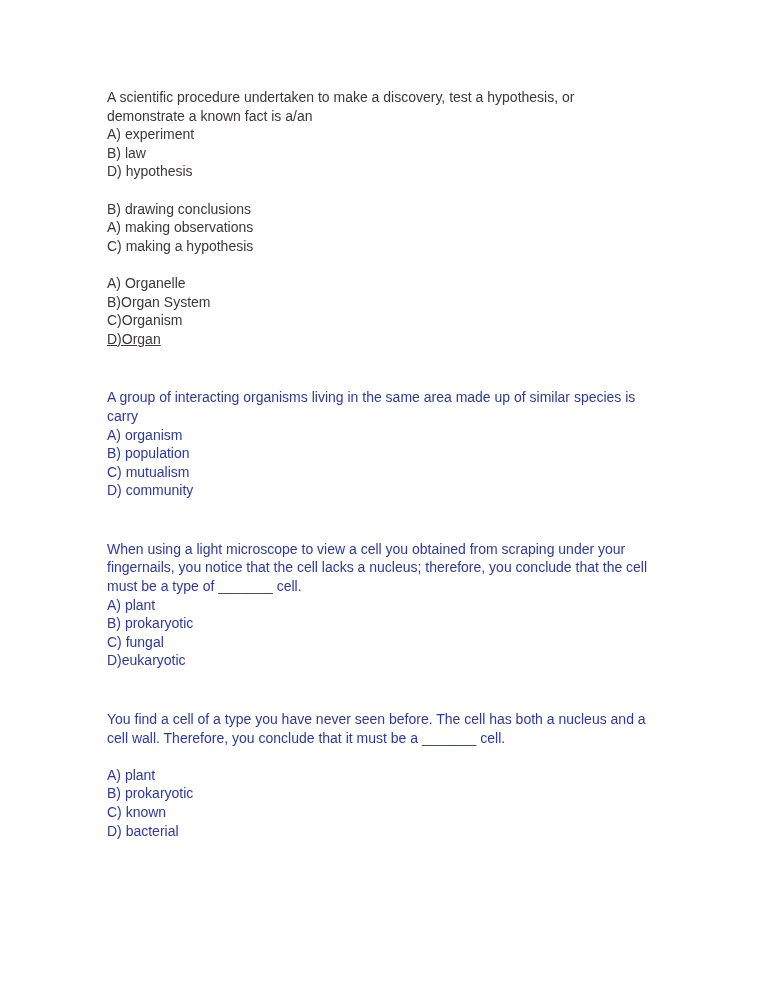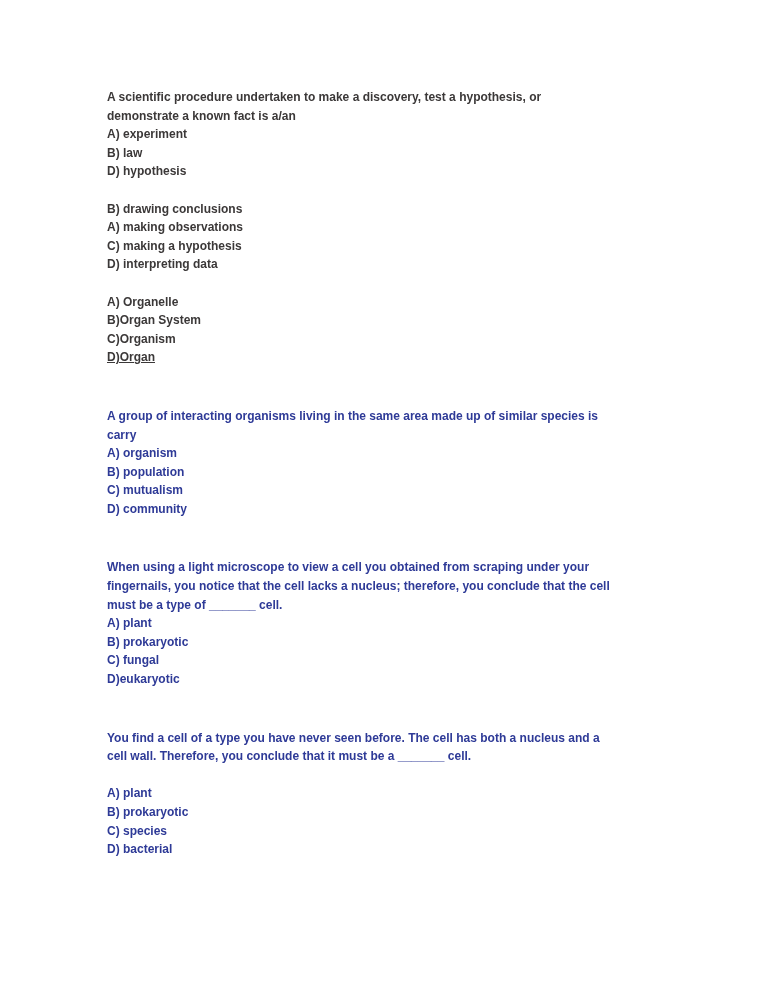--- a/index.html
+++ b/index.html
@@ -9,22 +9,22 @@
   }
   .page {
     position: relative;
     width: 768px;
     height: 994px;
     box-sizing: border-box;
     background: var(--page-bg, #ffffff);
     padding: 88px 90px 0 107px;
     overflow: hidden;
     font-family: "Liberation Sans", sans-serif;
-    font-weight: bold;
-    font-size: 12px;
+    font-weight: normal;
+    font-size: 14px;
     line-height: 18.6px;
   }
   .doc-body {
     display: block;
   }
   .question-block {
     margin-bottom: 18.6px;
   }
   .question-block.extra-top {
     margin-top: 18.6px;
@@ -56,21 +56,20 @@
         <div class="stem-line">A scientific procedure undertaken to make a discovery, test a hypothesis, or</div>
         <div class="stem-line">demonstrate a known fact is a/an</div>
         <div class="answer-option">A) experiment</div>
         <div class="answer-option">B) law</div>
         <div class="answer-option">D) hypothesis</div>
       </div>
       <div class="question-block color-dark">
         <div class="answer-option">B) drawing conclusions</div>
         <div class="answer-option">A) making observations</div>
         <div class="answer-option">C) making a hypothesis</div>
-        <div class="answer-option">D) interpreting data</div>
       </div>
       <div class="question-block color-dark">
         <div class="answer-option">A) Organelle</div>
         <div class="answer-option">B)Organ System</div>
         <div class="answer-option">C)Organism</div>
         <div class="answer-option underline">D)Organ</div>
       </div>
       <div class="question-block color-blue">
         <div class="stem-line">A group of interacting organisms living in the same area made up of similar species is</div>
         <div class="stem-line">carry</div>
@@ -87,17 +86,17 @@
         <div class="answer-option">B) prokaryotic</div>
         <div class="answer-option">C) fungal</div>
         <div class="answer-option">D)eukaryotic</div>
       </div>
       <div class="question-block color-blue">
         <div class="stem-line">You find a cell of a type you have never seen before. The cell has both a nucleus and a</div>
         <div class="stem-line">cell wall. Therefore, you conclude that it must be a _______ cell.</div>
         <div class="spacer"></div>
         <div class="answer-option">A) plant</div>
         <div class="answer-option">B) prokaryotic</div>
-        <div class="answer-option">C) species</div>
+        <div class="answer-option">C) known</div>
         <div class="answer-option">D) bacterial</div>
       </div>
     </main>
 </div>
 
 </body></html>

